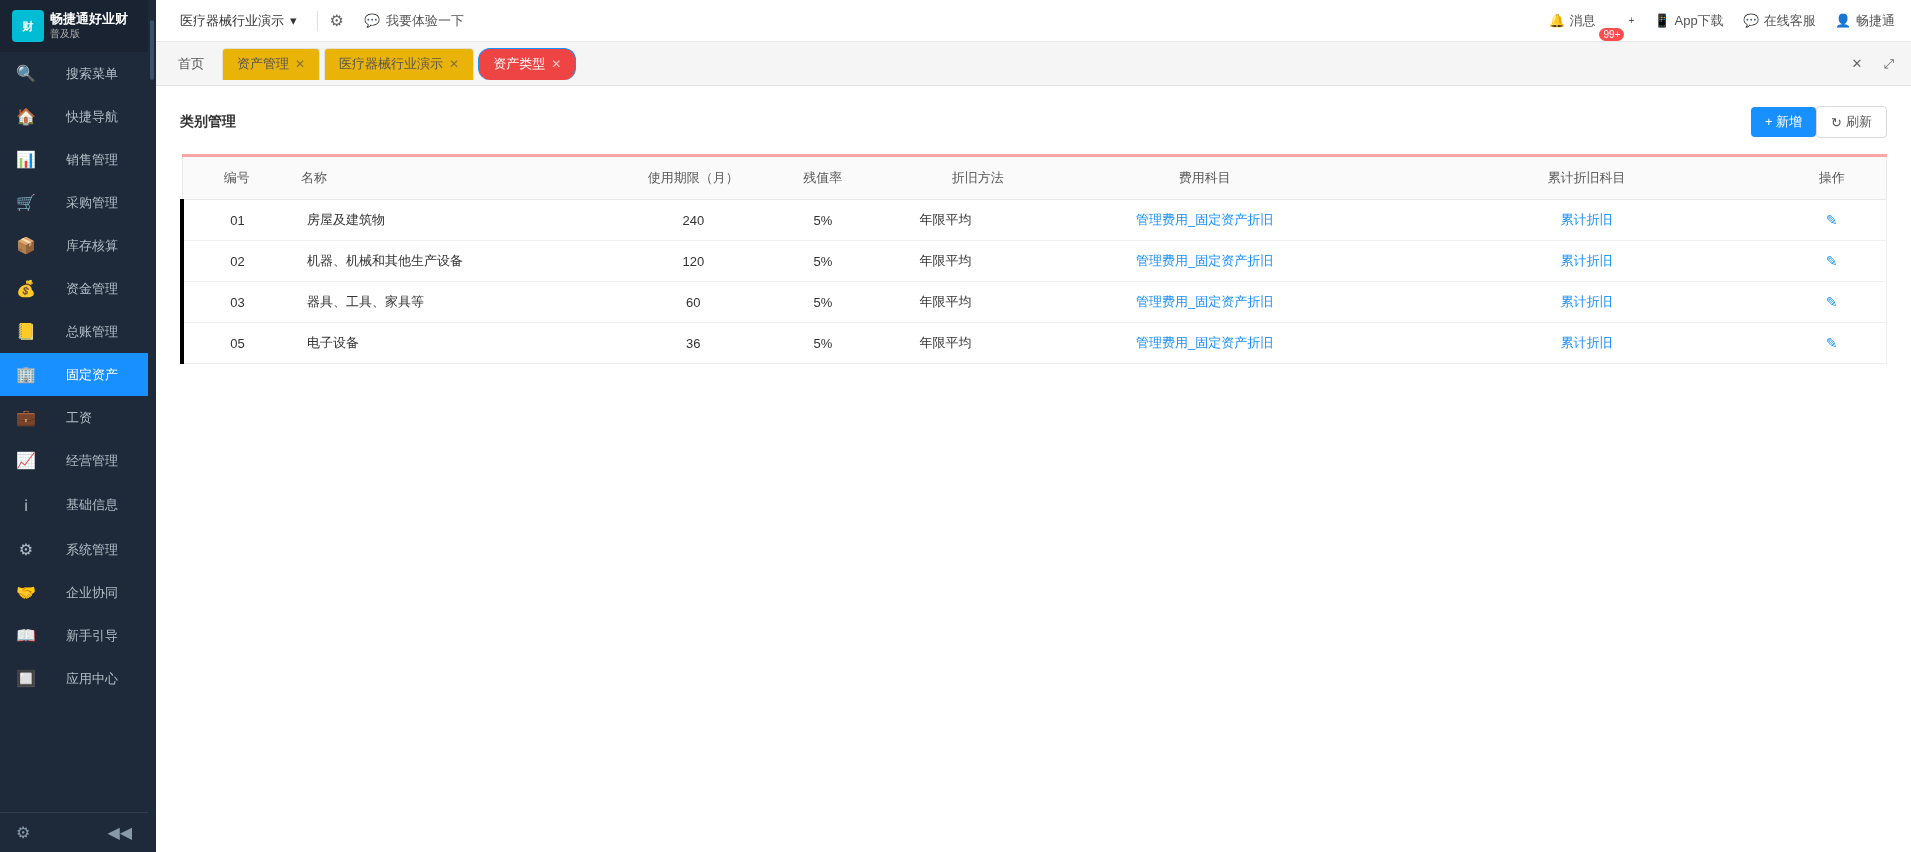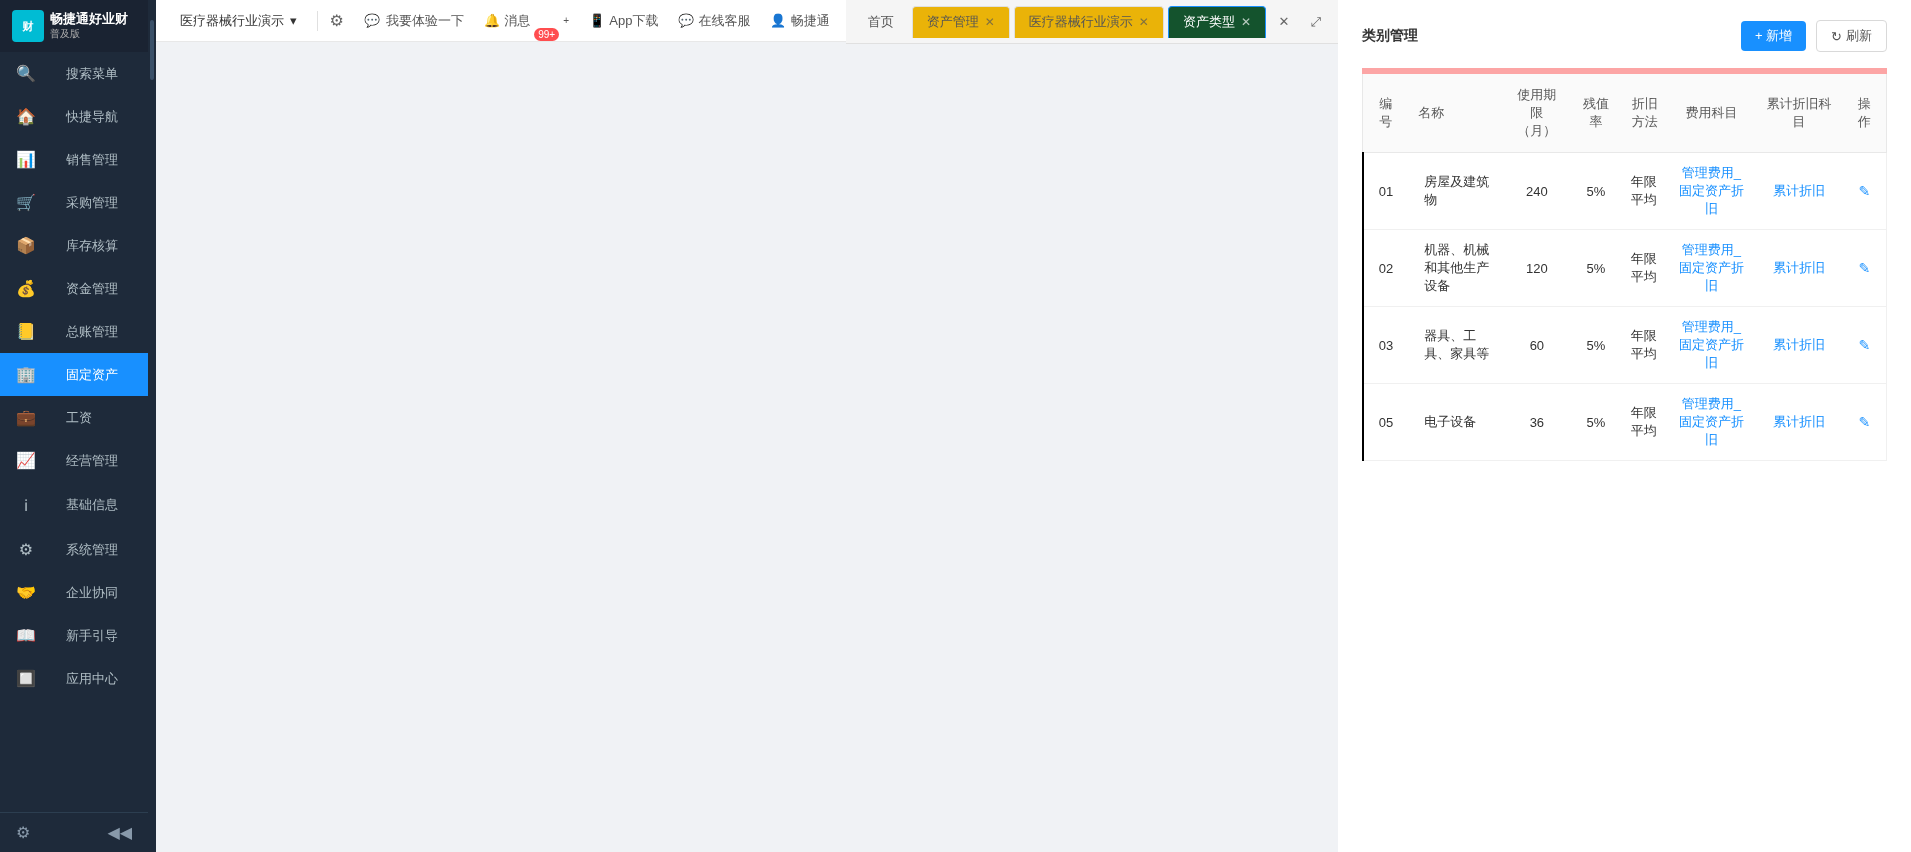--- a/index.html
+++ b/index.html
@@ -71,21 +71,21 @@
       height: 60px;
       background: #3a5068;
       border-radius: 2px;
       margin-top: 20px;
     }
 
     
     .main-area {
       flex: 1;
       display: flex;
-      flex-direction: row;
+      flex-direction: column;
       overflow: hidden;
     }
 
     
     .topbar {
       height: 42px;
       background: #fff;
       border-bottom: 1px solid #e8e8e8;
       display: flex;
       align-items: center;
@@ -160,21 +160,21 @@
       align-items: center;
       gap: 6px;
       cursor: pointer;
       font-size: 13px;
       background: #eab308;
       border: 1px solid #e0e0e0;
       border-bottom: none;
       color: #555;
     }
     .tab.home { background: transparent; border: none; color: #555; }
-    .tab.active { background: #14532d; color: #fff; border-color: #1890ff; }
+    .tab.active { background: #ef4444; color: #fff; border-color: #1890ff; border-radius: 12px; }
     .tab-close { font-size: 12px; cursor: pointer; opacity: 0.7; }
     .tabs-actions {
       margin-left: auto;
       display: flex;
       align-items: center;
       gap: 4px;
       padding-right: 8px;
     }
     .tabs-action-btn {
       width: 28px;
@@ -195,21 +195,21 @@
       padding: 20px 24px;
     }
 
     .page-header {
       display: flex;
       align-items: center;
       justify-content: space-between;
       margin-bottom: 16px;
     }
     .page-title { font-size: 14px; font-weight: bold; color: #333; }
-    .header-actions { display: flex; gap: 10px; align-items: center; }
+    .header-actions { display: flex; align-items: center; }
     .btn-primary {
       background: #1890ff;
       color: #fff;
       border: none;
       padding: 6px 14px;
       border-radius: 4px;
       cursor: pointer;
       font-size: 13px;
       display: flex;
       align-items: center;
@@ -236,31 +236,31 @@
     }
     thead tr {
       background: #fafafa;
     }
     th {
       padding: 12px 10px;
       text-align: center;
       color: #595959;
       font-weight: 500;
       border-bottom: 1px solid #e8e8e8;
-      border-top: 6px solid #fca5a5;
+      border-top: 3px solid #fca5a5;
     }
     th:first-child { border-left: 1px solid #e8e8e8; }
     th:last-child { border-right: 1px solid #e8e8e8; }
     td {
       padding: 11px 10px;
       text-align: center;
       border-bottom: 1px solid #f0f0f0;
       color: #333;
     }
-    td:first-child { border-left: 2px solid #000000; text-align: center; }
+    td:first-child { border-left: 4px solid #000000; text-align: center; }
     td:last-child { border-right: 1px solid #f0f0f0; }
     td.name-col { text-align: left; padding-left: 16px; }
     .edit-icon { color: #1890ff; cursor: pointer; font-size: 14px; }
     .col-code { width: 80px; }
     .col-name { width: 240px; text-align: left; }
     .col-period { width: 110px; }
     .col-residual { width: 80px; }
     .col-method { width: 100px; text-align: right; }
     .col-expense { width: 280px; }
     .col-accumulate { width: 280px; }

